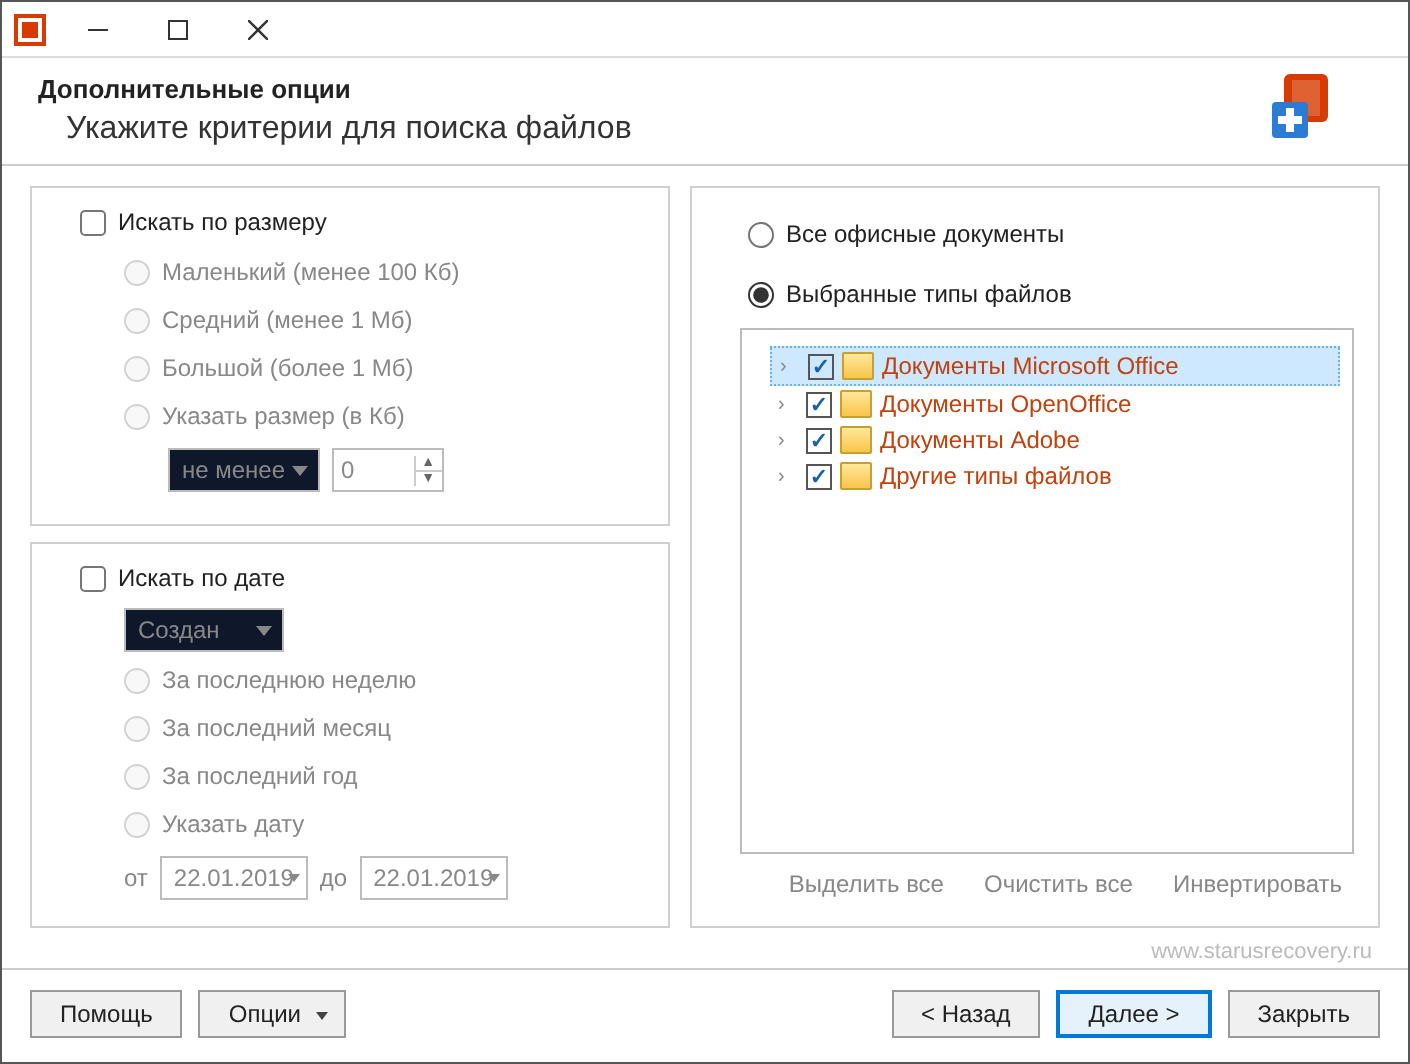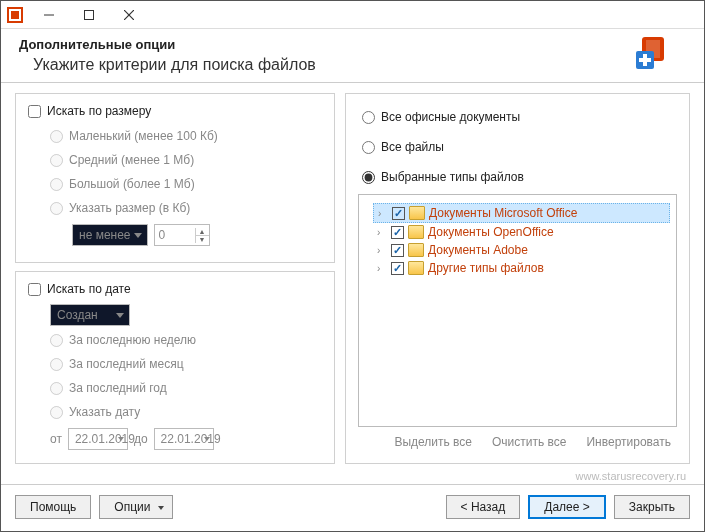--- a/index.html
+++ b/index.html
@@ -13,41 +13,41 @@
   .header { padding: 8px 36px 8px 18px; border-bottom: 1px solid #ccc; display: flex; align-items: flex-start; }
   .header .htxt { flex: 1; }
   .header .htitle { font-weight: bold; font-size: 13px; margin-bottom: 4px; color: #222; }
   .header .hsubtitle { font-size: 16px; margin-left: 14px; color: #333; }
   .header .hicon { width: 32px; height: 32px; }
   
   .content { flex: 1; display: flex; padding: 10px 14px 6px 14px; gap: 10px; min-height: 0; }
   .left { width: 320px; display: flex; flex-direction: column; gap: 8px; }
   .right { flex: 1; display: flex; flex-direction: column; justify-content: center; }
   
-  .panel { border: 1px solid #d0d0d0; padding: 10px 12px 12px 12px; }
+  .panel { border: 1px solid #d0d0d0; padding: 10px 12px 12px 24px; }
   .left .panel:first-child { padding-bottom: 16px; }
   
   .chk { display: flex; align-items: center; gap: 6px; margin-bottom: 8px; }
   .chk input { width: 13px; height: 13px; }
   .chk label { color: #222; }
   
   .opt { display: flex; align-items: center; gap: 6px; margin: 4px 0 4px 22px; color: #888; padding: 3px 0; }
   .opt input[type=radio] { accent-color: #999; }
   
   .sizeline { margin: 6px 0 0 44px; display: flex; align-items: center; gap: 6px; }
   .combo { background: #0f172a; border: 1px solid #bbb; padding: 2px 16px 2px 6px; color: #888; position: relative; height: 22px; display:flex; align-items:center; min-width: 70px; }
   .combo::after { content: ''; position: absolute; right: 5px; top: 8px; border-left: 4px solid transparent; border-right: 4px solid transparent; border-top: 5px solid #888; }
   .numupdown { border: 1px solid #bbb; background: #fff; width: 56px; height: 22px; display:flex; align-items:center; }
   .numupdown .numval { flex:1; padding: 0 4px; color:#888; }
   .spin { width: 14px; display:flex; flex-direction:column; }
   .spin .sbtn { flex:1; font-size: 7px; color:#666; text-align:center; border-left:1px solid #ccc; line-height:1; }
   .spin .sbtn:first-child { border-bottom: 1px solid #ccc; }
   
   .dateline { margin: 6px 0 0 22px; display: flex; align-items: center; gap: 6px; color:#888; }
-  .dinput { border: 1px solid #bbb; background:#fff; padding: 2px 14px 2px 6px; height:22px; display:flex; align-items:center; color:#888; position:relative; width: 60px; }
+  .dinput { border: 1px solid #bbb; background:#fff; padding: 2px 14px 2px 6px; height:22px; display:flex; align-items:center; color:#888; position:relative; width: 74px; }
   .dinput::after { content:''; position:absolute; right:3px; top:8px; border-left:3px solid transparent; border-right:3px solid transparent; border-top:4px solid #888; }
   
   .ropt { display:flex; align-items:center; gap:6px; margin: 6px 0 10px 4px; color:#222; }
   .ropt input[type=radio] { accent-color: #333; }
   
   .tree { border: 1px solid #bbb; flex:1; background:#fff; padding: 8px 6px; overflow:auto; }
   .titem { display:flex; align-items:center; gap:4px; padding: 2px 4px; margin-left: 8px; }
   .titem.sel { background: #cde8ff; border: 1px dotted #6bb3e8; }
   .titem .exp { color:#888; width:10px; font-size:10px; }
   .titem .tcb { width:13px; height:13px; border:1px solid #555; display:flex; align-items:center; justify-content:center; color:#1a63a8; font-size:11px; font-weight:bold; }
@@ -181,24 +181,20 @@
             <span>22.01.2019</span>
           </div>
       </div>
     </div>
   </div>
 
   <div class="right panel">
     <div class="ropt">
         <input type="radio" name="ft" style="">
         <span>Все офисные документы</span>
-      </div>
-    <div class="ropt">
-        <input type="radio" name="ft" style="">
-        <span>Все файлы</span>
       </div>
     <div class="ropt">
         <input type="radio" name="ft" checked="" style="">
         <span>Выбранные типы файлов</span>
       </div>
 
     <div class="tree">
       <div class="titem sel">
         <span class="exp">›</span>
         <span class="tcb">✓</span>

